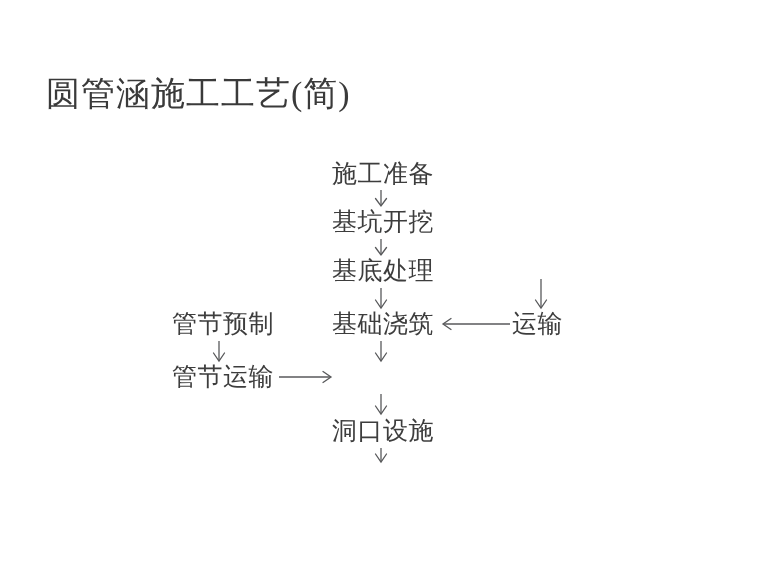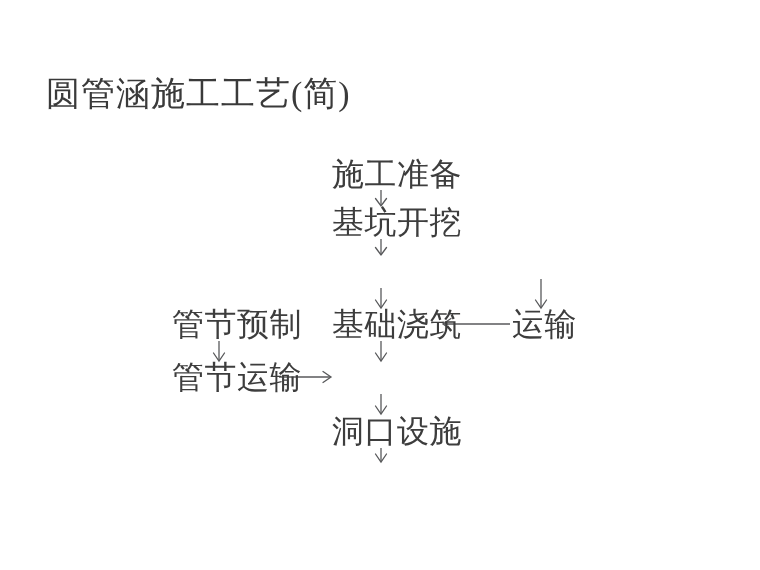--- a/index.html
+++ b/index.html
@@ -26,21 +26,21 @@
     left: 46px;
     top: 74px;
     font-size: 34px;
     line-height: 1.2;
     letter-spacing: 1px;
     color: #3a3a3a;
     white-space: nowrap;
   }
   .node {
     position: absolute;
-    font-size: 32px;
+    font-size: 25px;
     line-height: 28px;
     letter-spacing: 0.5px;
     color: #3d3d3d;
     white-space: nowrap;
   }
   .flow-svg {
     position: absolute;
     left: 0;
     top: 0;
     width: 760px;
@@ -116,20 +116,21 @@
     <g>
       <line class="arrow-line" x1="510" y1="324" x2="444" y2="324"></line>
       <path class="arrow-head" d="M 451 318.5 L 443 324 L 451 329.5"></path>
     </g>
   </svg>
 
   <div class="node" style="left:332px; top:160px;">施工准备</div>
 
   <div class="node" style="left:332px; top:208px;text-align:center;">基坑开挖</div>
 
+  <div class="node" style="left:332px; top:257px;">基底处理</div>
 
   <div class="node" style="left:332px; top:310px;text-align:right;">基础浇筑</div>
 
 
   <div class="node" style="left:332px; top:417px;text-align:center;">洞口设施</div>
 
 
   <div class="node" style="left:172px; top:363px;">管节运输</div>
 
   <div class="node" style="left:172px; top:310px;">管节预制</div>

